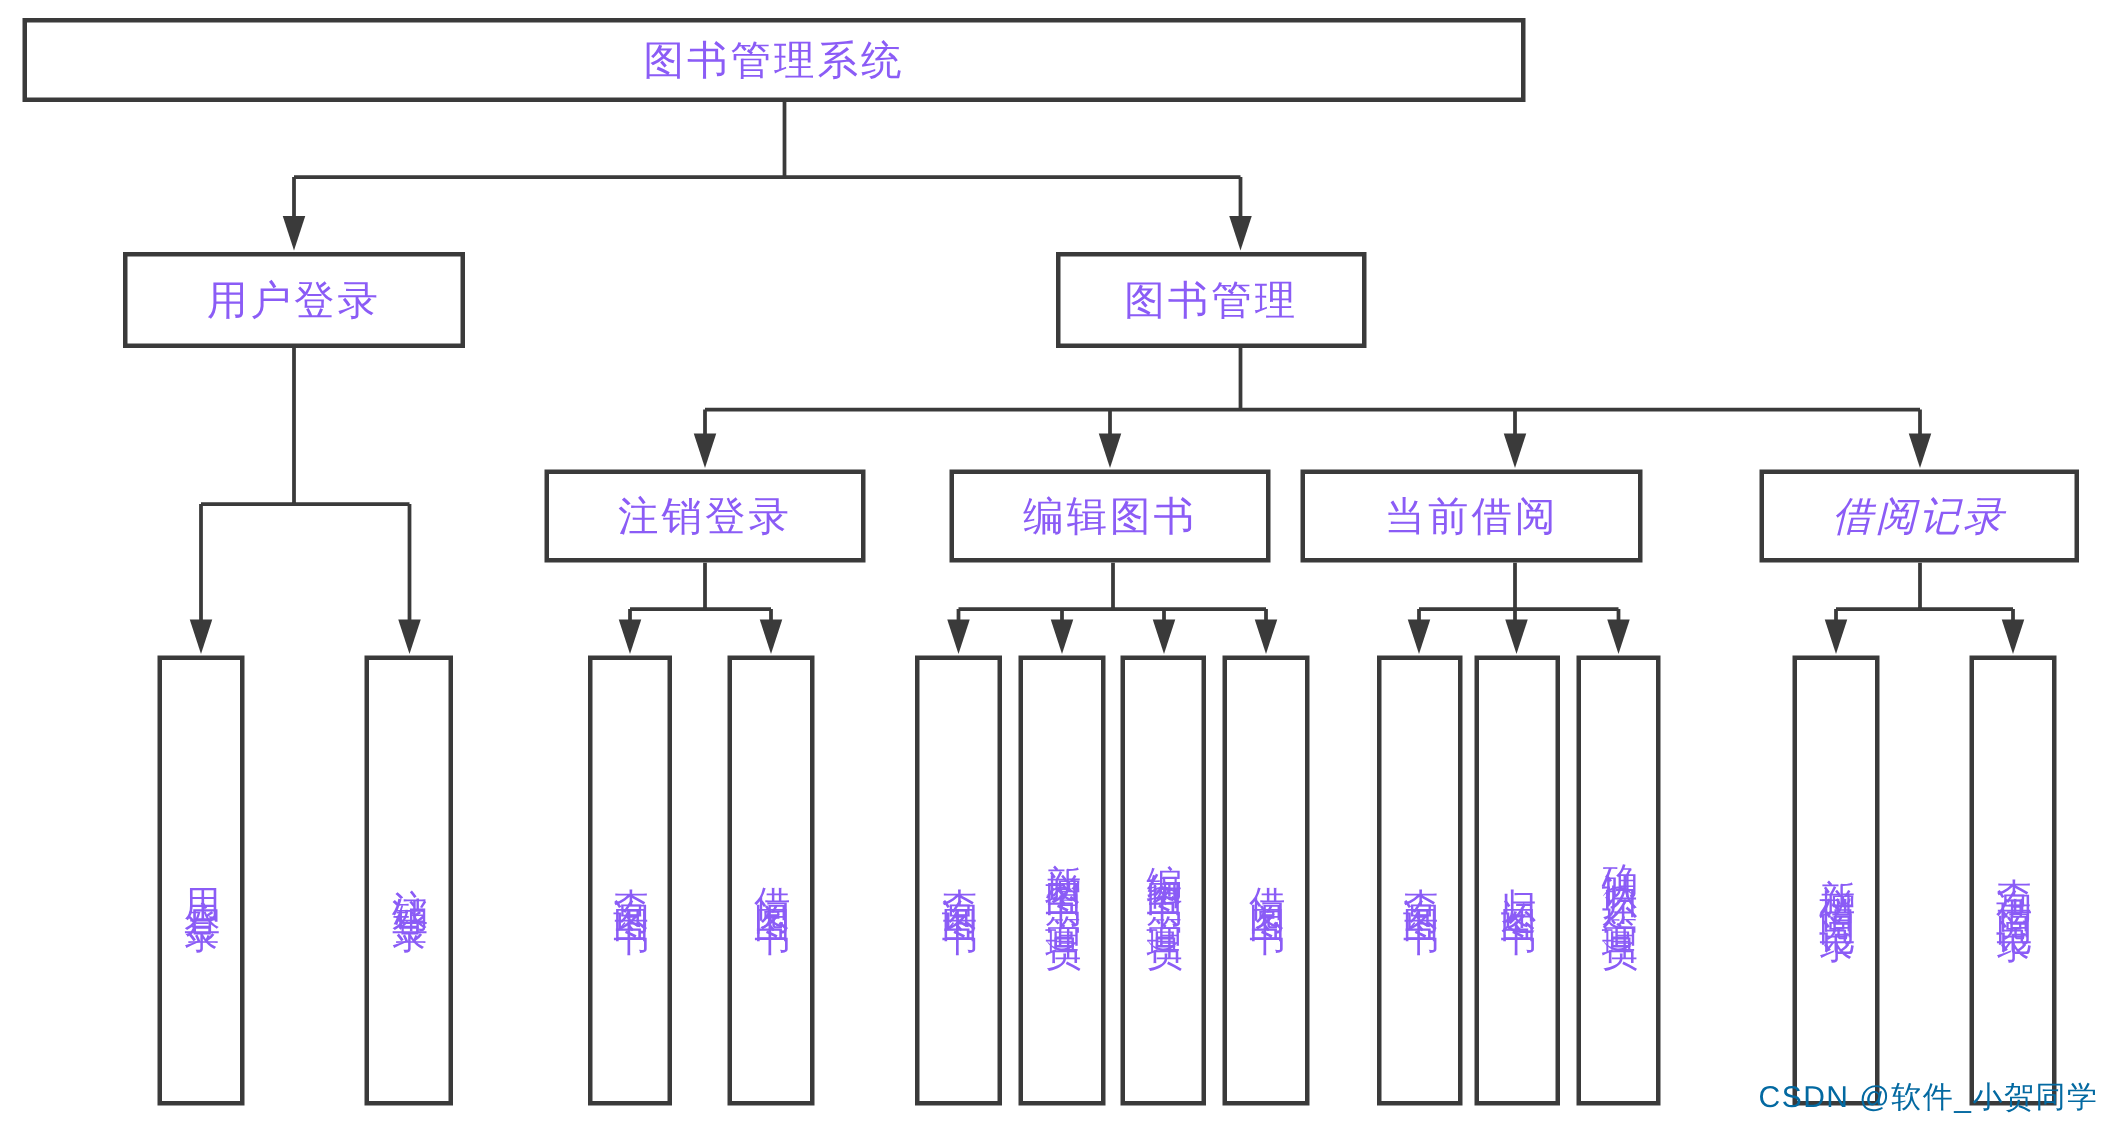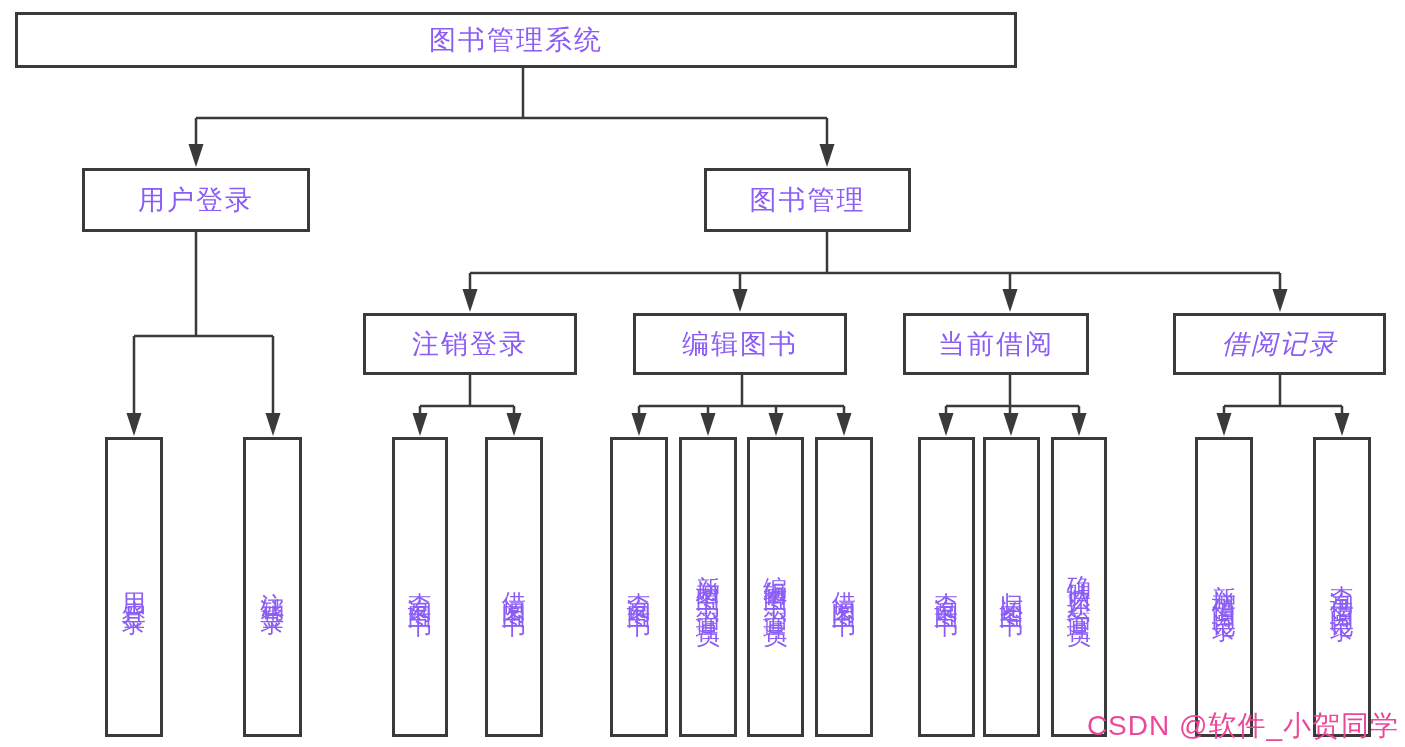--- a/index.html
+++ b/index.html
@@ -19,21 +19,21 @@
   .root { left:15px; top:12px; width:1002px; height:56px; }
   .l1  { top:168px; height:64px; }
   .l2  { top:313px; height:62px; }
   .leaf { top:437px; height:300px; }
   .vtext {
     writing-mode:vertical-rl; text-orientation:mixed;
     font-size:24px; letter-spacing:7px; line-height:1.15;
   }
   .watermark {
     position:absolute; right:6px; bottom:2px;
-    font-size:28px; color:#ec4899; letter-spacing:1px; white-space:nowrap;
+    font-size:20px; color:#0369a1; letter-spacing:1px; white-space:nowrap;
   }
 </style>
 </head>
 <body>
 
 <div class="canvas">
 
   <svg class="connectors" viewBox="0 0 1405 747" aria-hidden="true">
     <path class="conn" d="M523 68 V118 M196 118 H827 M196 118 V150 M827 118 V150"></path>
     <path class="conn" d="M196 232 V336 M134 336 H273 M134 336 V419 M273 336 V419"></path>
@@ -75,21 +75,21 @@
   <div class="node l1" style="left:704px;width:207px;">
     <span class="hlabel">图书管理</span>
   </div>
 
   <div class="node l2" style="left:363px;width:214px;">
     <span class="hlabel">注销登录</span>
   </div>
   <div class="node l2" style="left:633px;width:214px;">
     <span class="hlabel">编辑图书</span>
   </div>
-  <div class="node l2" style="left:903px;width:186px;">
+  <div class="node l2" style="left:867px;width:228px;">
     <span class="hlabel">当前借阅</span>
   </div>
   <div class="node l2" style="left:1173px;width:213px;font-style:italic;">
     <span class="hlabel">借阅记录</span>
   </div>
 
   <div class="node leaf" style="left:105px;width:58px;">
     <span class="vtext">用户登录</span>
   </div>
   <div class="node leaf" style="left:243px;width:59px;">

